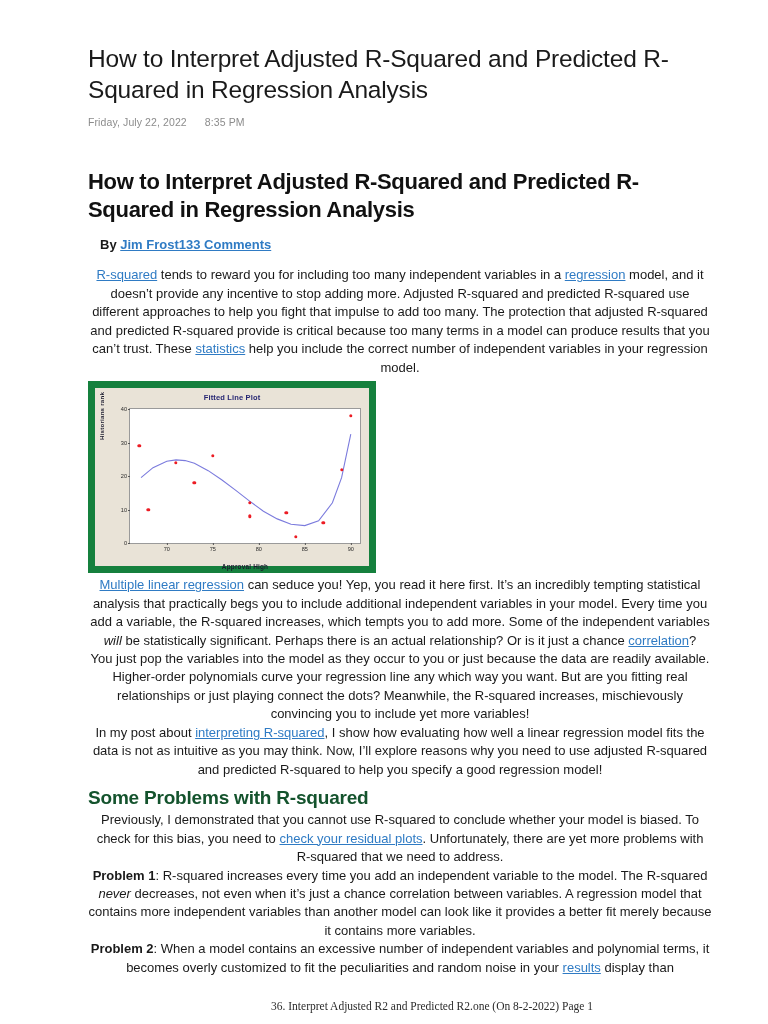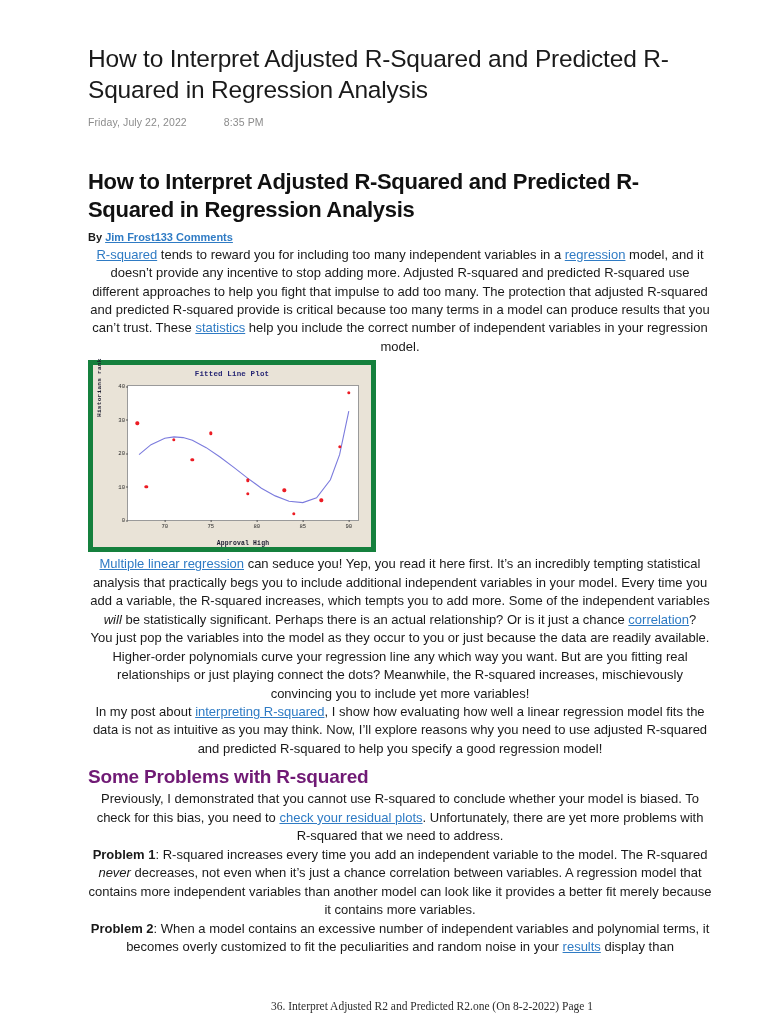--- a/index.html
+++ b/index.html
@@ -40,77 +40,76 @@
     letter-spacing: -0.2px;
     margin: 0;
   }
   .note-meta {
     margin-top: 10px;
     font-size: 10.5px;
     color: #8c8c8c;
     letter-spacing: 0.1px;
   }
   .note-meta .date { display: inline-block; }
-  .note-meta .time { display: inline-block; margin-left: 34px; }
+  .note-meta .time { display: inline-block; margin-left: 15px; }
 
   
   .article { margin-top: 40px; }
 
   h2.article-title {
     font-size: 22px;
     line-height: 1.28;
     font-weight: bold;
     color: #111111;
     margin: 0 0 6px 0;
     letter-spacing: -0.3px;
   }
 
   h3.section-head {
     font-size: 19px;
     font-weight: bold;
-    color: #701a75;
+    color: #14532d;
     margin: 8px 0 2px 0;
     letter-spacing: -0.2px;
   }
 
   p.para {
     font-size: 13px;
     line-height: 1.42;
     margin: 0 0 0 0;
     color: #1a1a1a;
     text-align: center;
   }
 
   .byline {
-    font-size: 11px;
+    font-size: 13px;
     line-height: 1.42;
     font-weight: bold;
-    margin: 0;
+    margin: 12px;
     color: #1a1a1a;
   }
   .byline .lnk { font-weight: bold; }
 
   .lnk {
     color: #2f7bc4;
     text-decoration: underline;
     cursor: pointer;
   }
   .bold { font-weight: bold; }
   .ital { font-style: italic; }
 
   
   .figure {
     width: 288px;
     height: 192px;
     margin: 4px 0 3px 0;
     background: #e9e3d7;
-    border: 5px solid #15803d;
+    border: 7px solid #15803d;
     box-sizing: border-box;
     position: relative;
-    font-family: Liberation Mono, monospace;
   }
   .fig-title {
     position: absolute;
     top: 5px; left: 0; right: 0;
     text-align: center;
     font-size: 7.5px;
     font-weight: bold;
     color: #262673;
     letter-spacing: 0.15px;
   }

